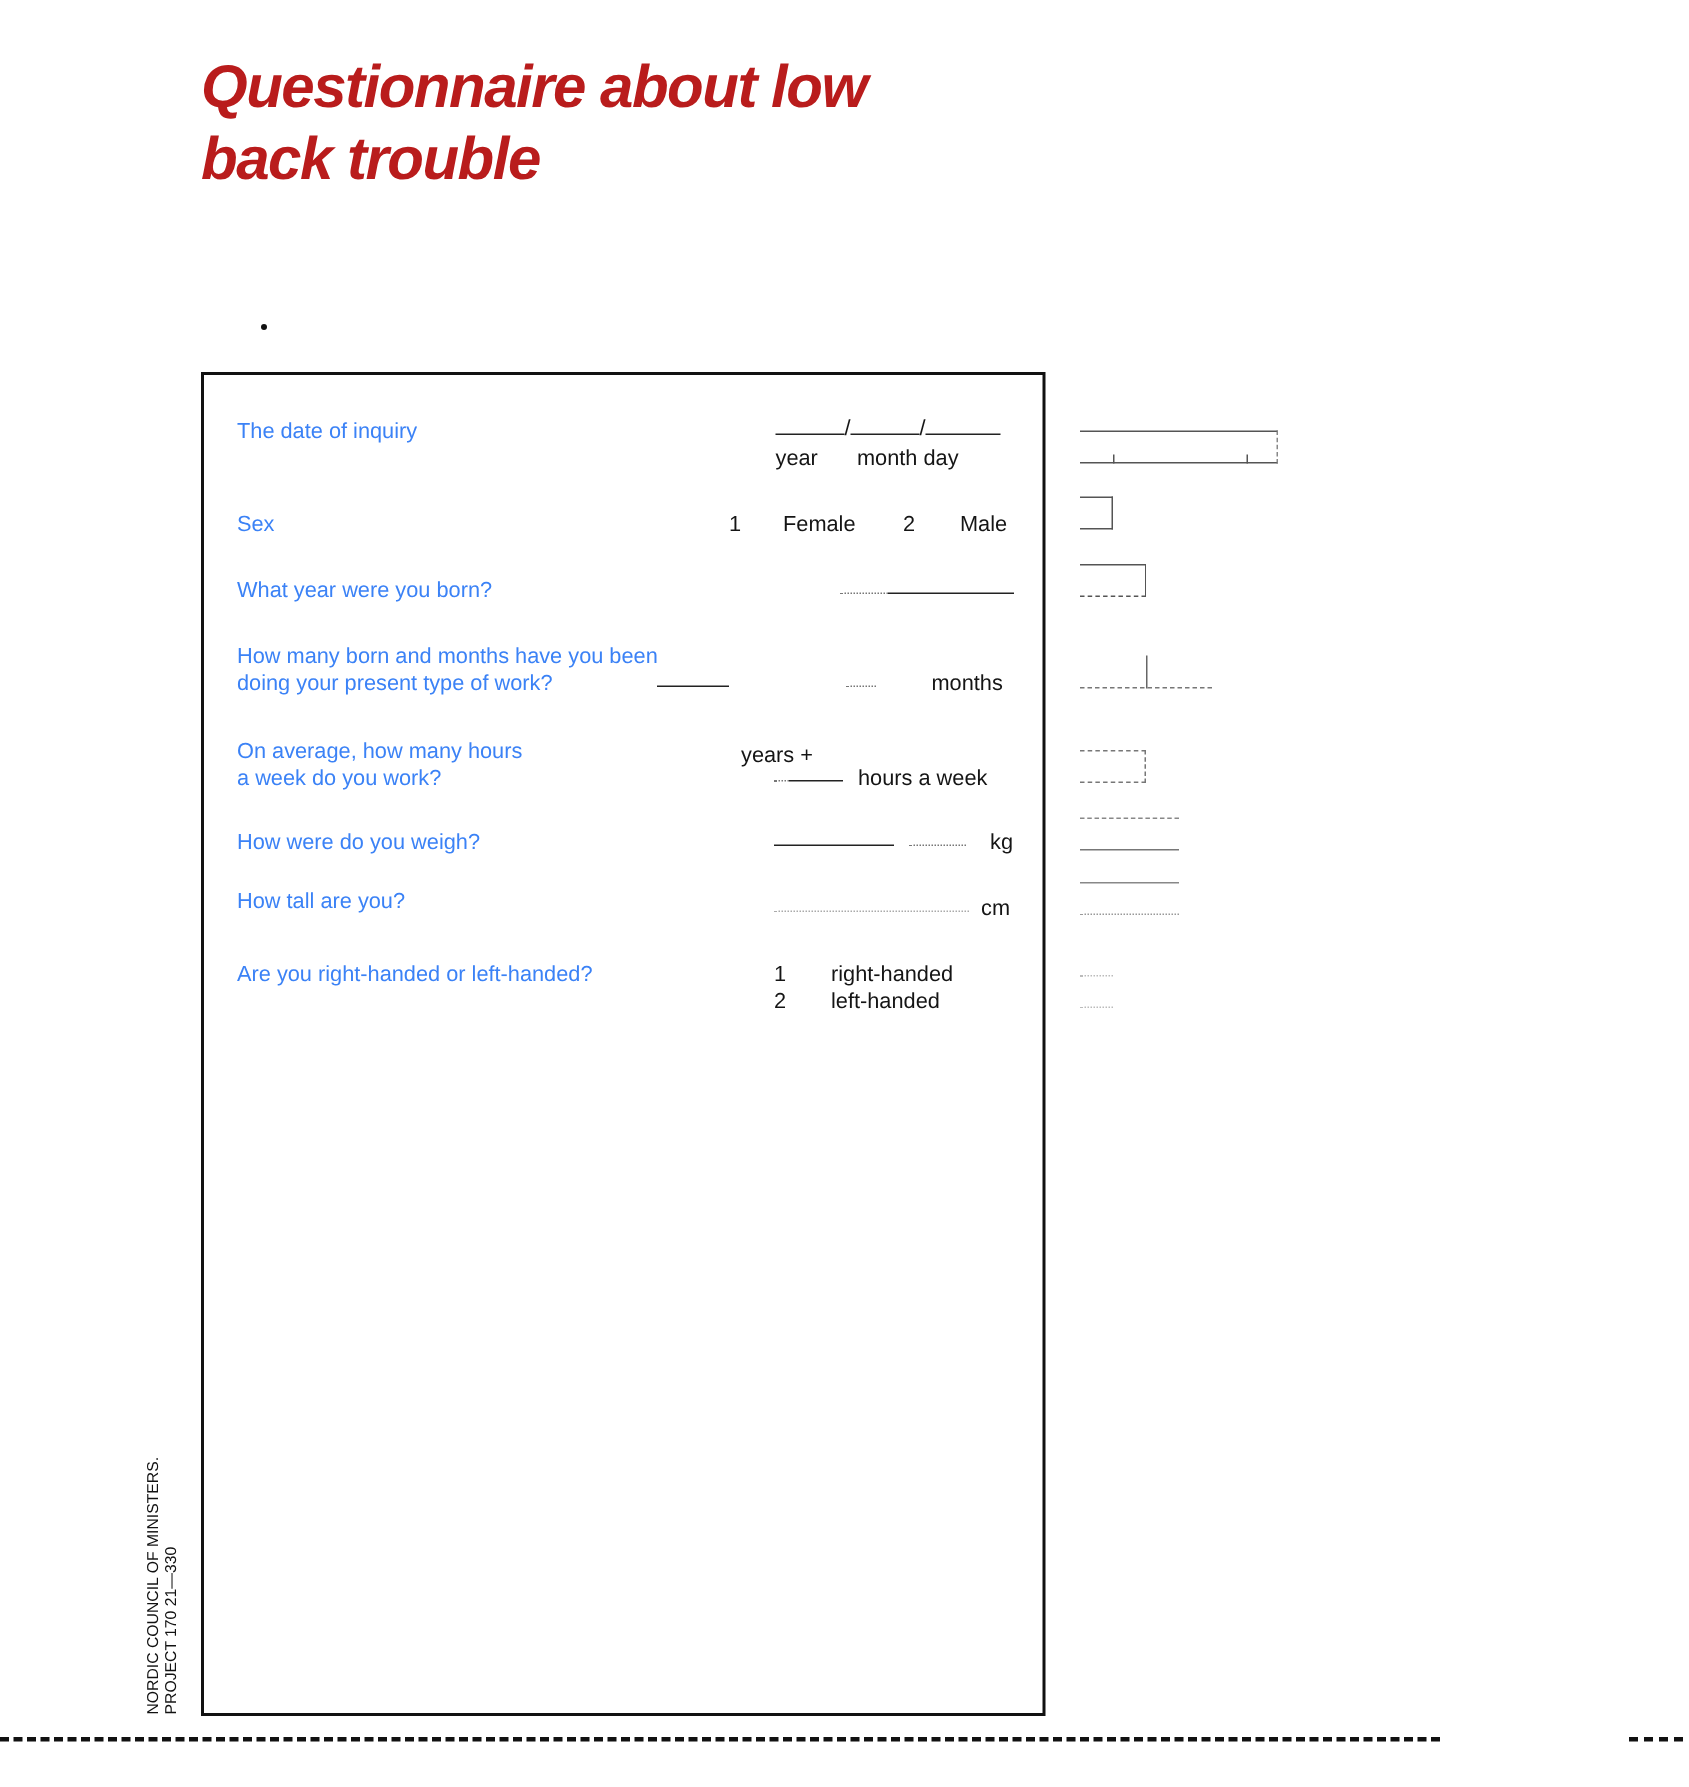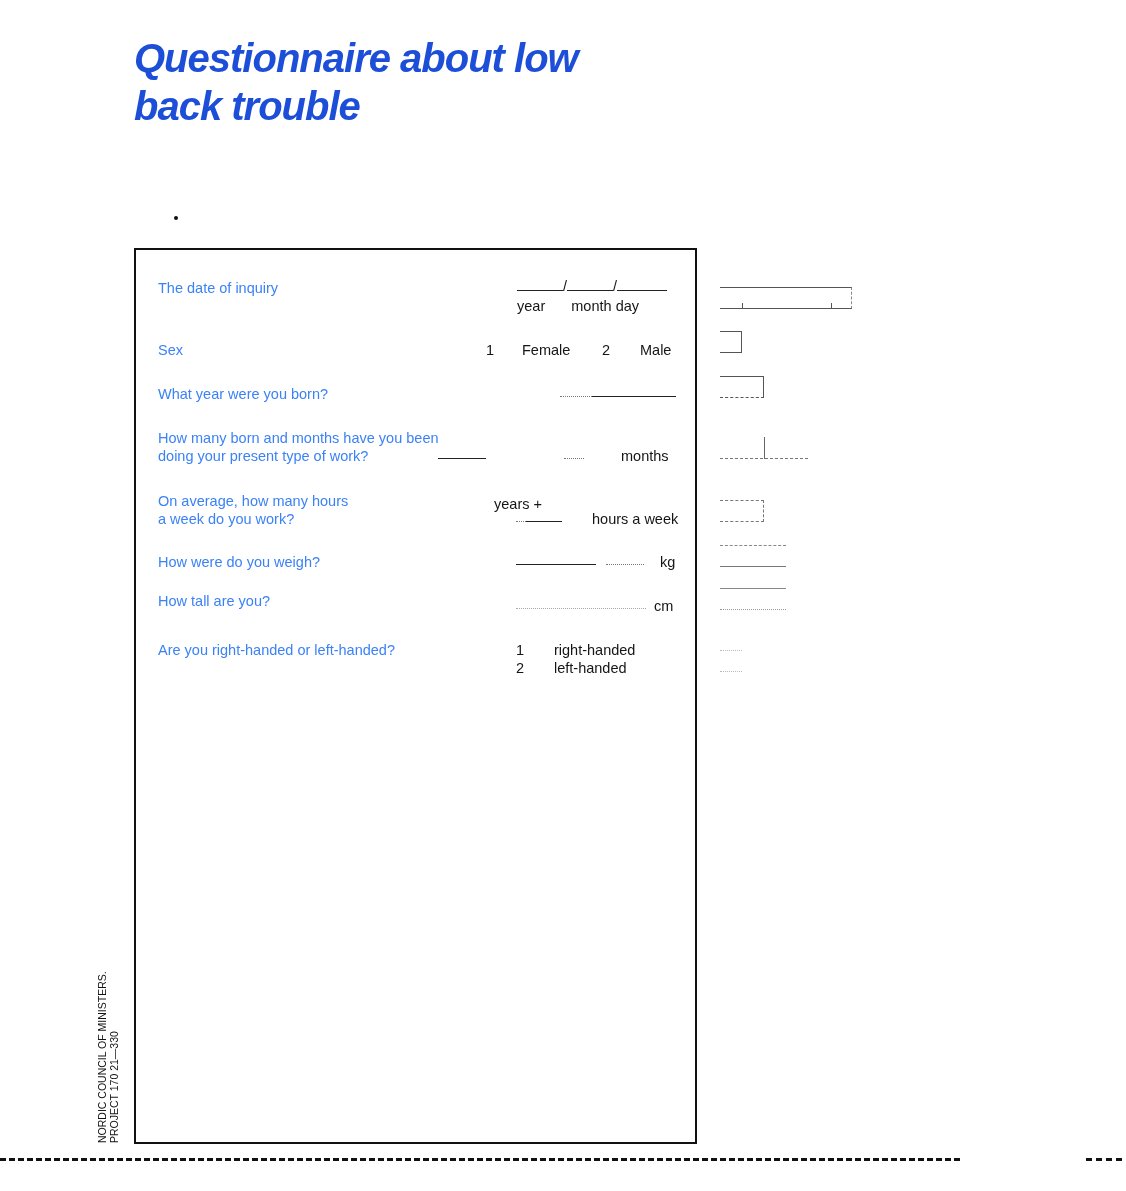--- a/index.html
+++ b/index.html
@@ -4,21 +4,21 @@
   <style>
     html, body { margin: 0; padding: 0; background: #ffffff; }
     body {
       width: 1126px; height: 1191px; position: relative; overflow: hidden;
       font-family: "Liberation Sans", sans-serif; color: #111;
     }
     .title {
       position: absolute; left: 134px; top: 34px; width: 560px;
       font-family: "Liberation Sans", sans-serif;
       font-weight: bold; font-style: italic; font-size: 40px; line-height: 48px;
-      letter-spacing: -1px; color: #1d4ed8; margin: 0;
+      letter-spacing: -1px; color: #b91c1c; margin: 0;
     }
     .dot {
       position: absolute; left: 174px; top: 216px; width: 4px; height: 4px;
       background: #111; border-radius: 50%;
     }
     .form-box {
       position: absolute; left: 134px; top: 248px; width: 563px; height: 896px;
       border: 2px solid #111; box-sizing: border-box;
     }
     .q { position: absolute; font-size: 14.5px; line-height: 17px; color: #3b82f6; }
@@ -92,21 +92,21 @@
   <div class="ans" style="left:428px; top:196px;">
     <span class="dotline" style="width:20px;"></span>
   </div>
   <div class="ans" style="left:485px; top:198px;">months</div>
 
   <div class="q lbl" style="top:243px;">On average, how many hours</div>
   <div class="q lbl" style="top:261px;">a week do you work?</div>
   <div class="ans" style="left:380px; top:259px;">
     <span class="dotline" style="width:10px;"></span><span class="line" style="width:36px;"></span>
   </div>
-  <div class="ans" style="left:436px; top:261px;margin-left:20px;">hours a week</div>
+  <div class="ans" style="left:436px; top:261px;">hours a week</div>
 
   <div class="q lbl" style="top:304px;">How were do you weigh?</div>
   <div class="ans" style="left:380px; top:302px;">
     <span class="line" style="width:80px;"></span><span style="display:inline-block;width:10px;"></span><span class="dotline" style="width:38px;"></span>
   </div>
   <div class="ans" style="left:524px; top:304px;">kg</div>
 
   <div class="q lbl" style="top:343px;">How tall are you?</div>
   <div class="ans" style="left:380px; top:346px;">
     <span class="dotline" style="width:130px; border-bottom-color:#aaa;"></span>

